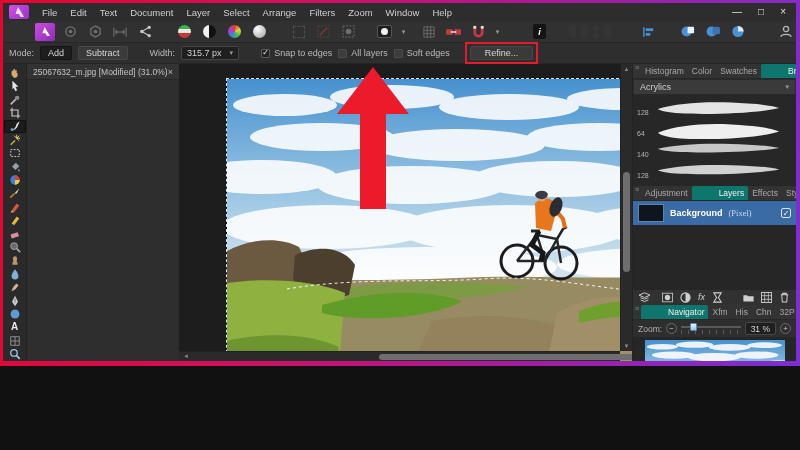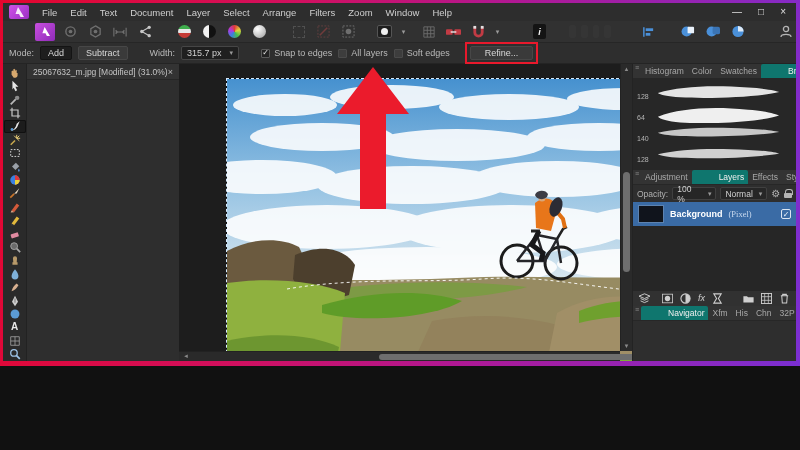--- a/index.html
+++ b/index.html
@@ -534,20 +534,24 @@
       <div class="rightcol">
 
         <div class="ptabs">
           <span class="pmenu lead">≡</span>
           <span class="ptab">Histogram</span>
           <span class="ptab">Color</span>
           <span class="ptab">Swatches</span>
           <span class="ptab active">Brushes</span>
 
         </div>
+        <div class="acrylics-row">
+          <span>Acrylics</span>
+          <span class="ddArrow">▾</span>
+        </div>
         <div class="brushlist">
           <div class="brushrow">
             <span class="bsize">128</span>
             <svg preserveAspectRatio="none" style="opacity:.95">
                 <use href="#bstroke" width="126" height="16"></use>
               </svg>
           </div>
           <div class="brushrow">
             <span class="bsize">64</span>
             <svg preserveAspectRatio="none">
@@ -571,33 +575,20 @@
         <div class="ptabs">
           <span class="pmenu lead">≡</span>
           <span class="ptab">Adjustment</span>
           <span class="ptab active">Layers</span>
           <span class="ptab">Effects</span>
           <span class="ptab">Styles</span>
           <span class="ptab">Stock</span>
 
         </div>
         <div class="layerpanel">
-          <div class="opacityrow">
-            <span>Opacity:</span>
-            <span class="mini-dd">
-              <span>100 %</span>
-              <span class="ddArrow">▾</span>
-            </span>
-            <span class="mini-dd" style="flex:1">
-              <span>Normal</span>
-              <span class="ddArrow" style="margin-left:auto">▾</span>
-            </span>
-            <span class="gear">⚙</span>
-            <span class="lockicon"></span>
-          </div>
           <div class="layerlist">
             <div class="layerrow">
               <span class="layerthumb"></span>
               <span class="layername">Background</span>
               <span class="layertype">(Pixel)</span>
               <span class="layercheck">✓</span>
             </div>
           </div>
           <div class="layerbar">
             <svg viewBox="0 0 14 12">
@@ -633,20 +624,40 @@
 
         <div class="ptabs">
           <span class="pmenu lead">≡</span>
           <span class="ptab active">Navigator</span>
           <span class="ptab">Xfm</span>
           <span class="ptab">His</span>
           <span class="ptab">Chn</span>
           <span class="ptab">32P</span>
           <span class="pmenu">≡</span>
         </div>
+        <div class="navpanel">
+          <div class="zoomrow">
+            <span>Zoom:</span>
+            <span class="zbtn">−</span>
+            <span class="zslider">
+              <span class="ztrack"></span>
+                <span class="zticks"></span>
+              <span class="zthumb"></span>
+            </span>
+            <span class="zval">31 %</span>
+            <span class="zbtn">+</span>
+          </div>
+          <div class="navthumbwrap">
+            <div class="navthumb">
+              <svg preserveAspectRatio="none" viewBox="0 0 466 308">
+                  <use href="#photo-pic" width="466" height="308"></use>
+                </svg>
+            </div>
+          </div>
+        </div>
       </div>
 
       <div class="red-arrow" style="left:334px; top:3px; width:72px; height:142px;">
         <div class="arrow-head"></div>
         <div class="arrow-shaft"></div>
       </div>
     </div>
 
 
   </div>

